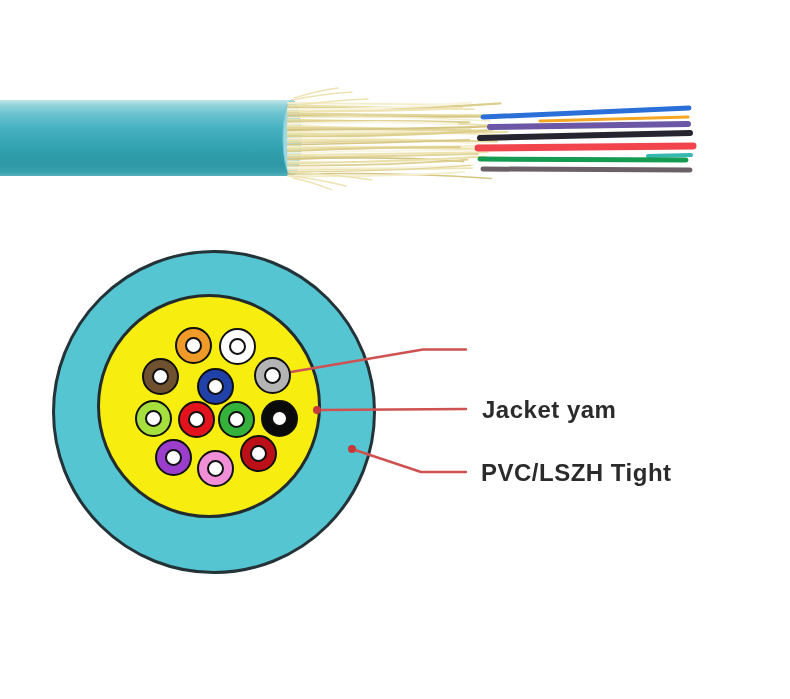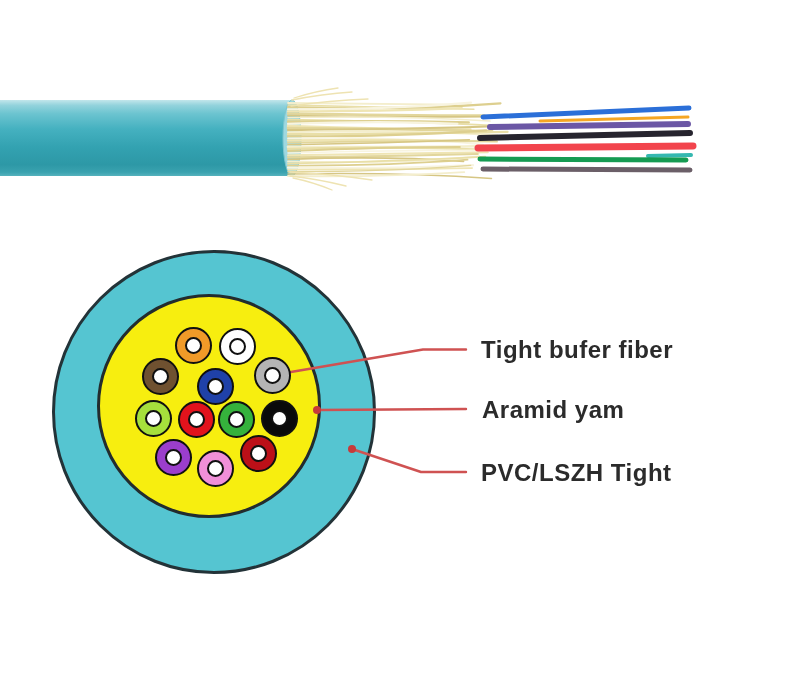--- a/index.html
+++ b/index.html
@@ -105,22 +105,21 @@
       <line x1="480" y1="159" x2="686" y2="160" stroke="#159b52" stroke-width="5" stroke-linecap="round"></line>
       <line x1="483" y1="169" x2="690" y2="170" stroke="#6b5f68" stroke-width="5" stroke-linecap="round"></line>
       <polyline points="285,373 423,349.5 466,349.5" fill="none" stroke="#cf5252" stroke-width="2.4" stroke-linejoin="round" stroke-linecap="round"></polyline>
       <circle cx="285" cy="373" r="4" fill="#c63a3a"></circle>
       <polyline points="317,410 466,409" fill="none" stroke="#cf5252" stroke-width="2.4" stroke-linejoin="round" stroke-linecap="round"></polyline>
       <circle cx="317" cy="410" r="4" fill="#c63a3a"></circle>
       <polyline points="352,449 421,472 466,472" fill="none" stroke="#cf5252" stroke-width="2.4" stroke-linejoin="round" stroke-linecap="round"></polyline>
       <circle cx="352" cy="449" r="4" fill="#c63a3a"></circle>
     </svg>
 
-  <div class="diagram-label" style="left:481px;top:336px">Tight bufer fiber</div>
-  <div class="diagram-label" style="left:482px;top:396px">Aramid yam</div>
+  <div class="diagram-label" style="left:482px;top:396px">Jacket yam</div>
   <div class="diagram-label" style="left:481px;top:459px">PVC/LSZH Tight</div>
 <div class="ring" style="left: 174.5px; top: 326.5px; background: rgb(240, 154, 40);">
       <span class="hole"></span>
     </div>
     <div class="ring" style="left: 218.5px; top: 327.5px; background: rgb(255, 255, 255);">
       <span class="hole"></span>
     </div>
     <div class="ring" style="left: 141.5px; top: 357.5px; background: rgb(111, 81, 48);">
       <span class="hole"></span>
     </div>

